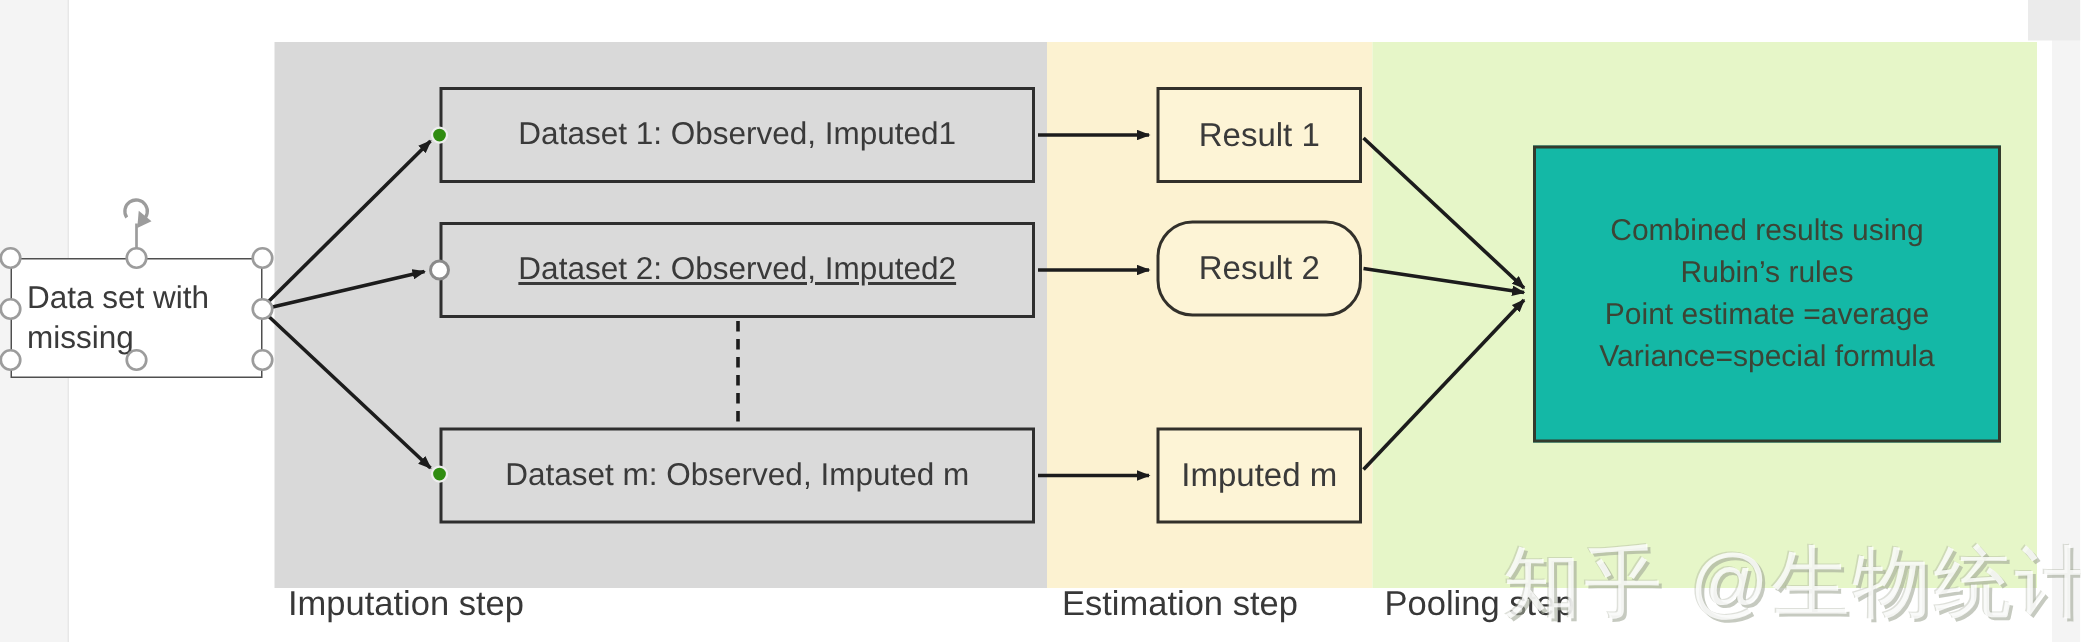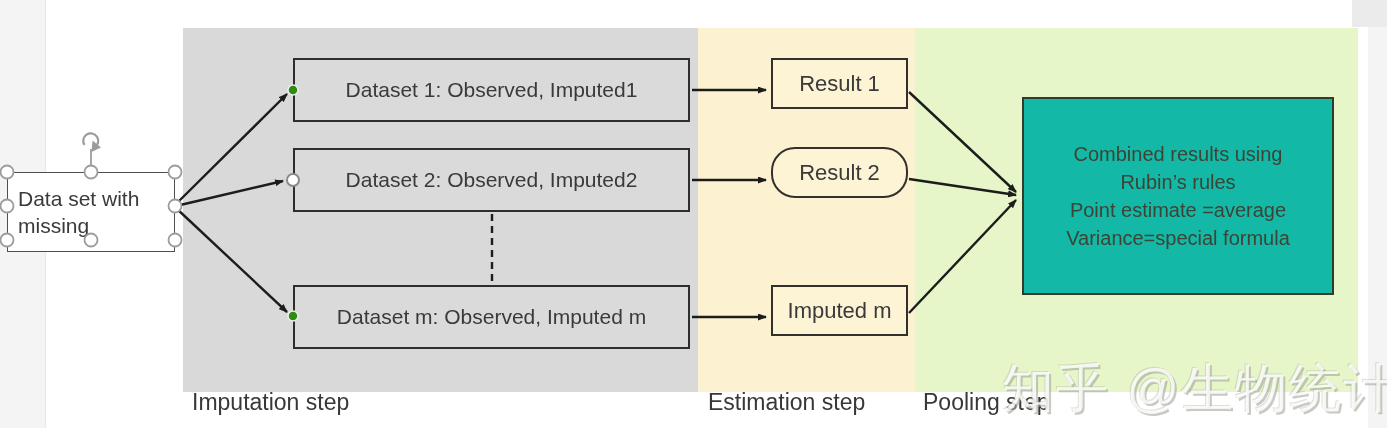--- a/index.html
+++ b/index.html
@@ -46,25 +46,25 @@
   
   .shape {
     position: absolute; display: flex; align-items: center; justify-content: center;
     text-align: left; color: #3a3a3a; z-index: 3;
   }
   .dataset-box {
     left: 293px; width: 397px; height: 64px;
     background: #dadada; border: 2.5px solid #2e2e2e; font-size: 21px;
   }
   .dataset-1 { top: 58px; }
-  .dataset-2 { top: 148px; }
+  .dataset-2 { top: 148px; text-decoration: underline; }
   .dataset-m { top: 285px; }
 
   .result-box {
-    left: 771px; width: 137px; height: 51px;
+    left: 771px; width: 137px; height: 64px;
     background: #fdf4d6; border: 2px solid #32302a; font-size: 22px;
   }
   .result-1 { top: 58px; }
   .result-2 { top: 147px; border-radius: 24px; }
   .result-m { top: 285px; }
 
   .pooled-box {
     left: 1022px; top: 97px; width: 312px; height: 198px;
     background: #14b8a6; border: 2px solid #333b2d;
     flex-direction: column; font-size: 20px; line-height: 28px; color: #3c4435;

